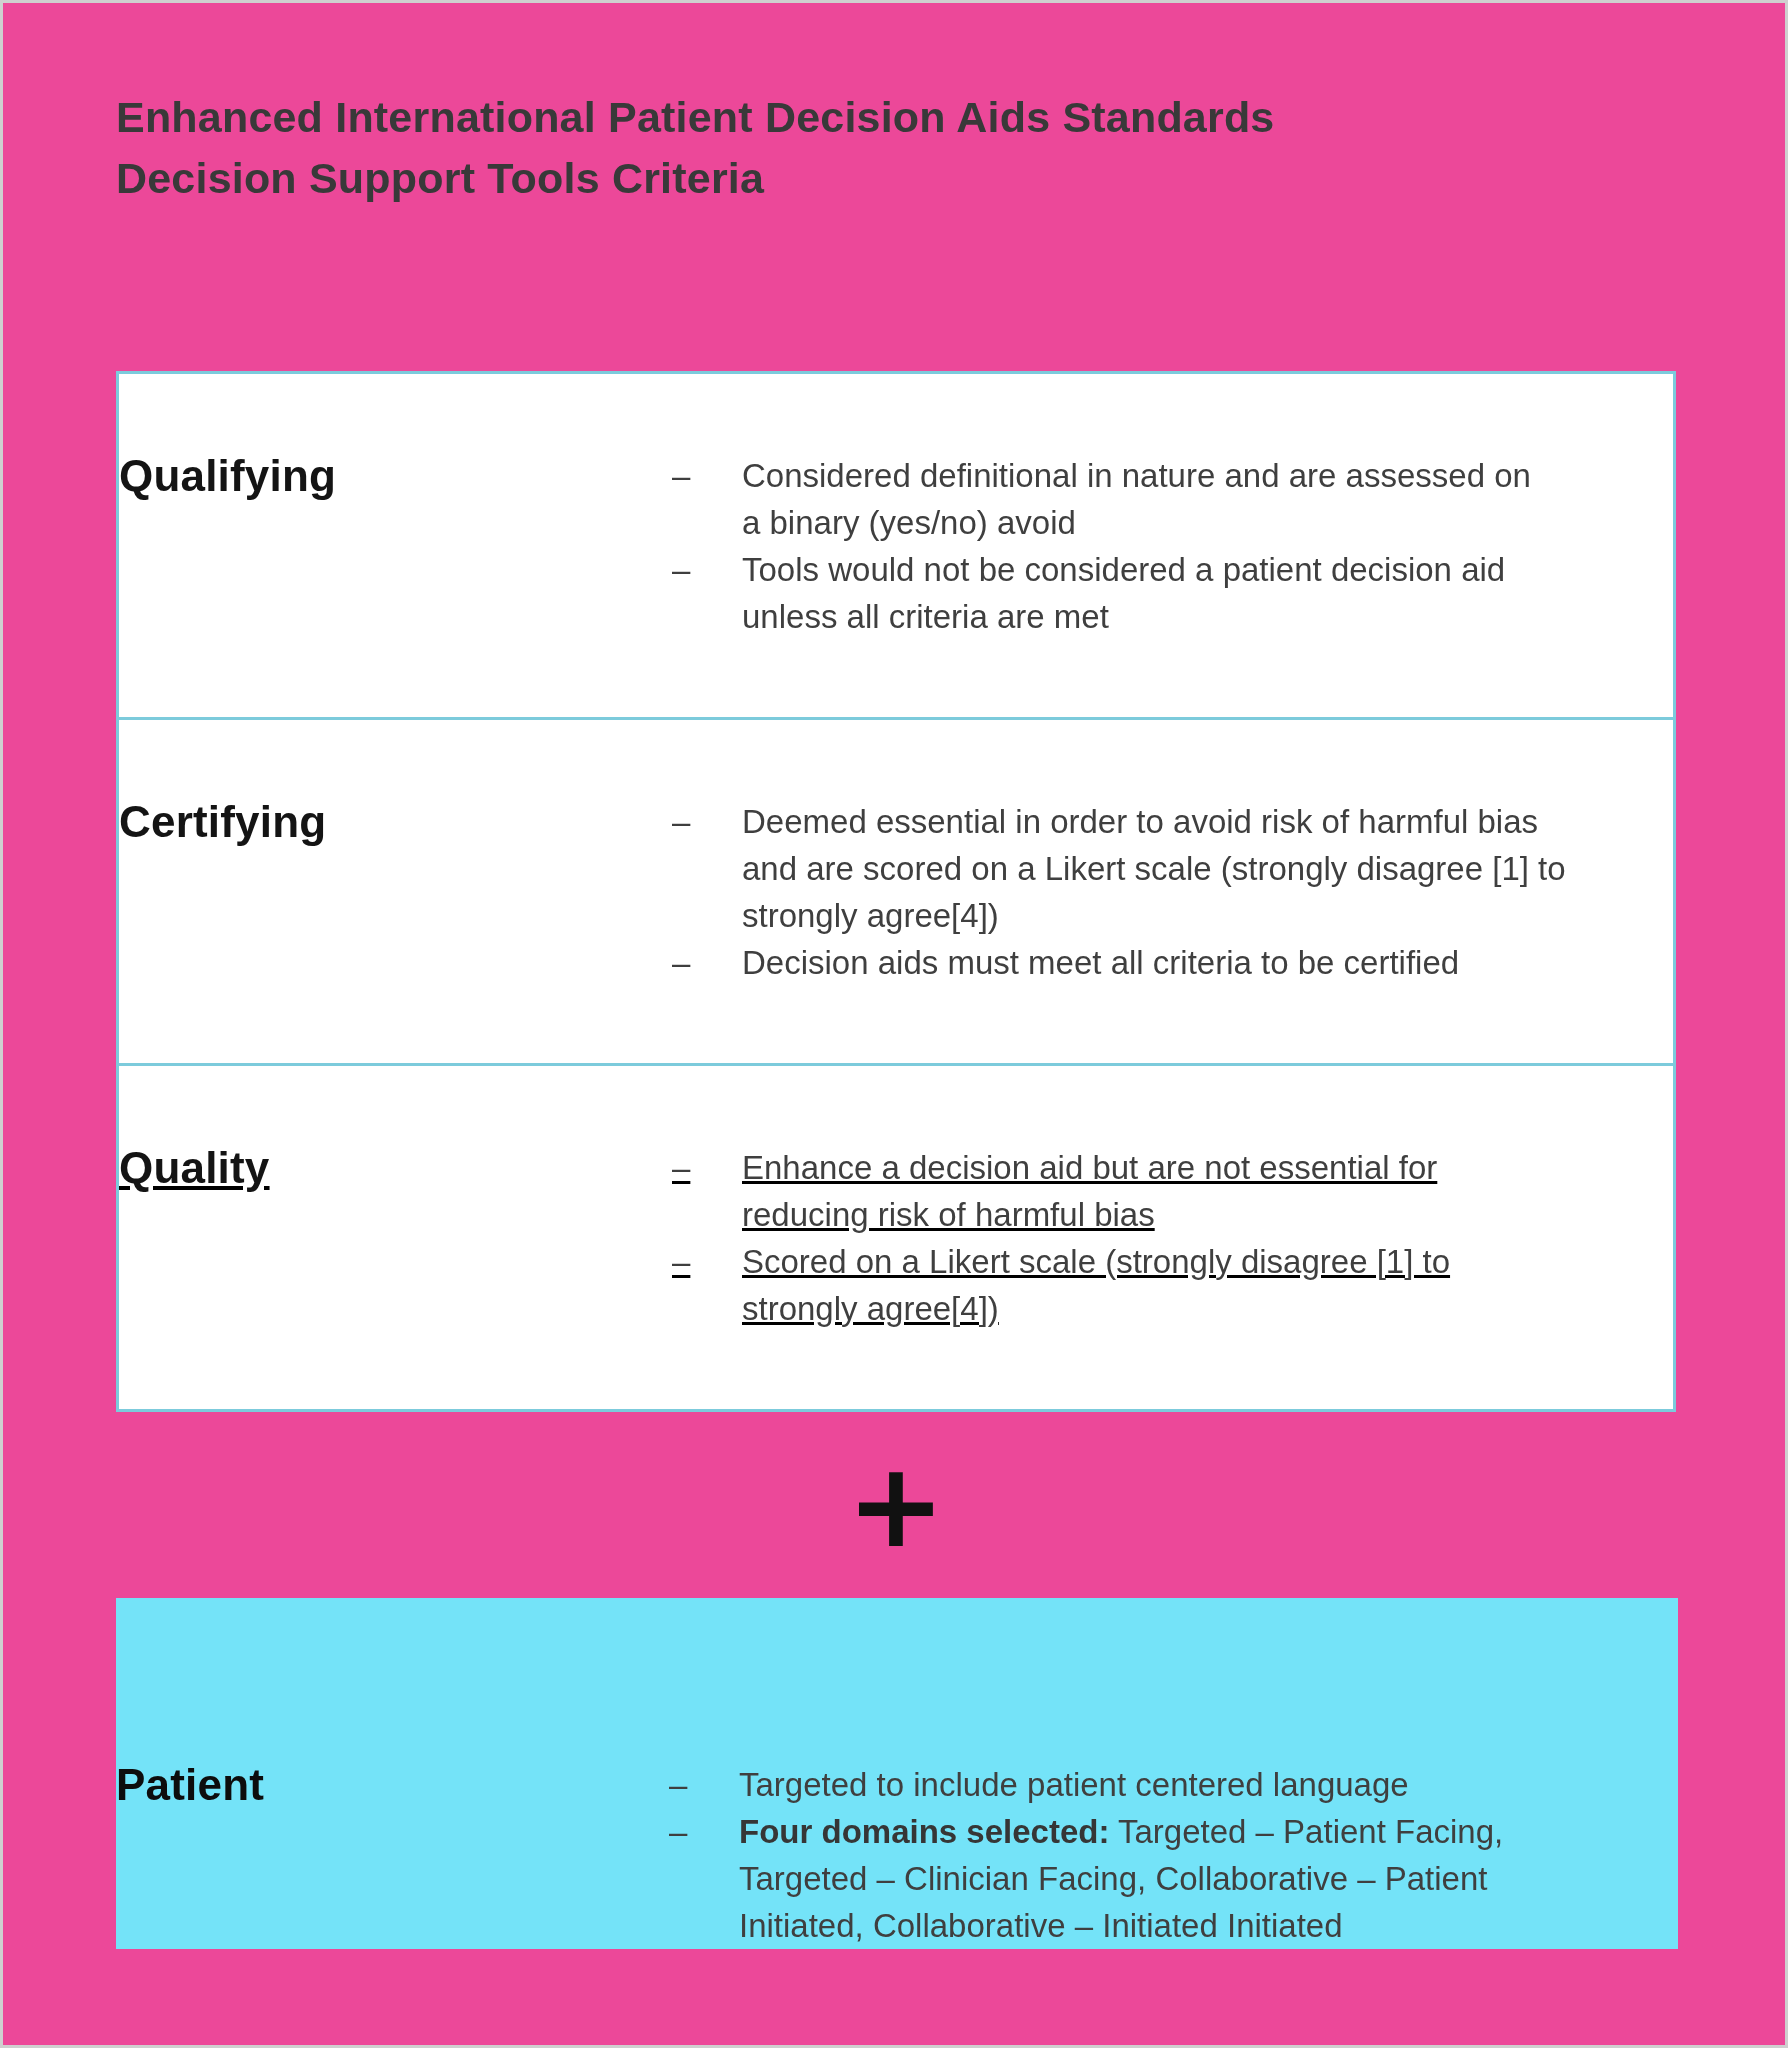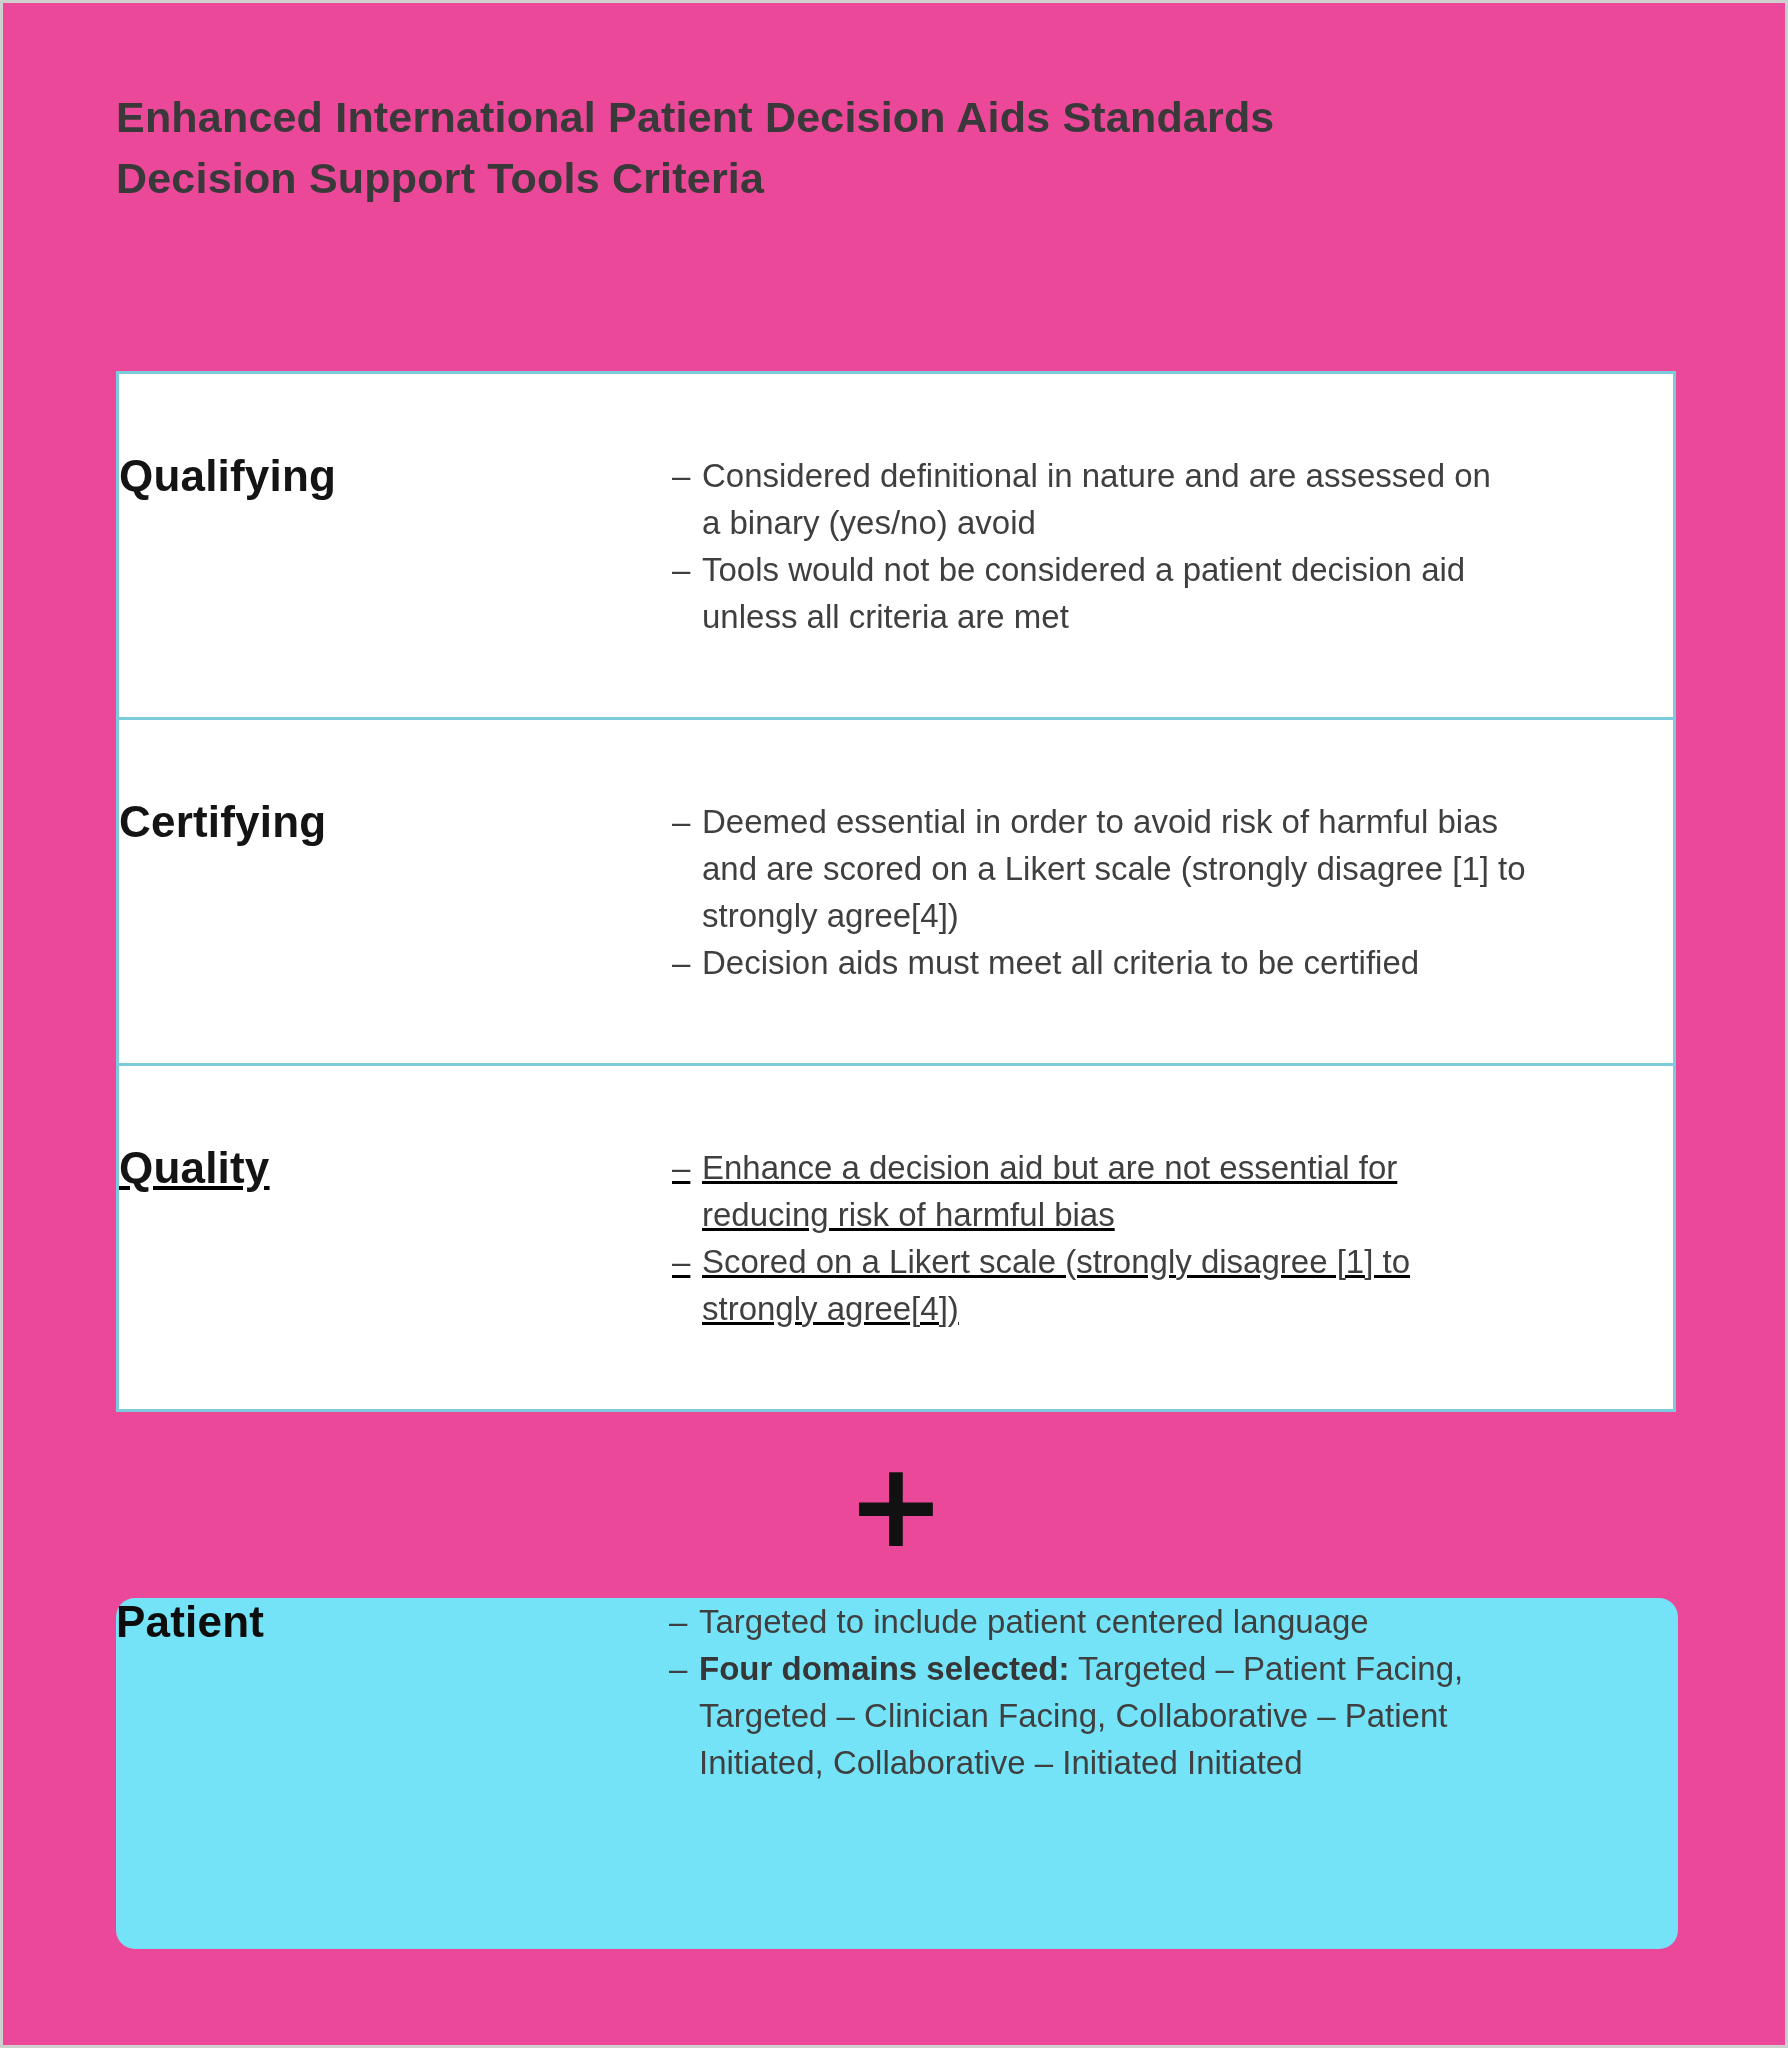--- a/index.html
+++ b/index.html
@@ -41,39 +41,39 @@
     box-sizing:border-box;
     font-size:44px;font-weight:800;line-height:47px;
     color:#141414;letter-spacing:.2px;
   }
   .bullets{flex:1 1 auto;min-width:0;}
   .bullet{
     display:flex;align-items:flex-start;
     font-size:33px;line-height:47px;color:#3F3F3F;
   }
   .bullet .dash{flex:0 0 30px;width:30px;}
-  .bullet .btext{flex:1 1 auto;min-width:0;}
+  .bullet .btext{flex:1 1 auto;min-width:0;margin-left:40px;}
   .line{display:block;white-space:nowrap;}
   .bold-seg{font-weight:700;color:#363636;}
 
   .plus-wrap{
     position:absolute;left:113px;top:1409px;
     width:1560px;height:186px;
     display:flex;align-items:center;justify-content:center;
   }
   .plus{
     font-size:118px;font-weight:800;color:#111111;line-height:1;
     font-family:"DejaVu Sans","Liberation Sans",sans-serif;
   }
 
   .patient-panel{
     position:absolute;left:113px;top:1595px;
     width:1562px;height:351px;
     background:#74E3F8;
-    display:flex;align-items:flex-start;border-radius:19px;
+    display:flex;align-items:flex-end;
   }
   .patient-panel .row-heading{color:#0d0d0d;}
 </style>
 </head>
 <body>
 
 <div class="page">
 
   <h1 class="title">
     <span class="tline">Enhanced International Patient Decision Aids Standards</span>

